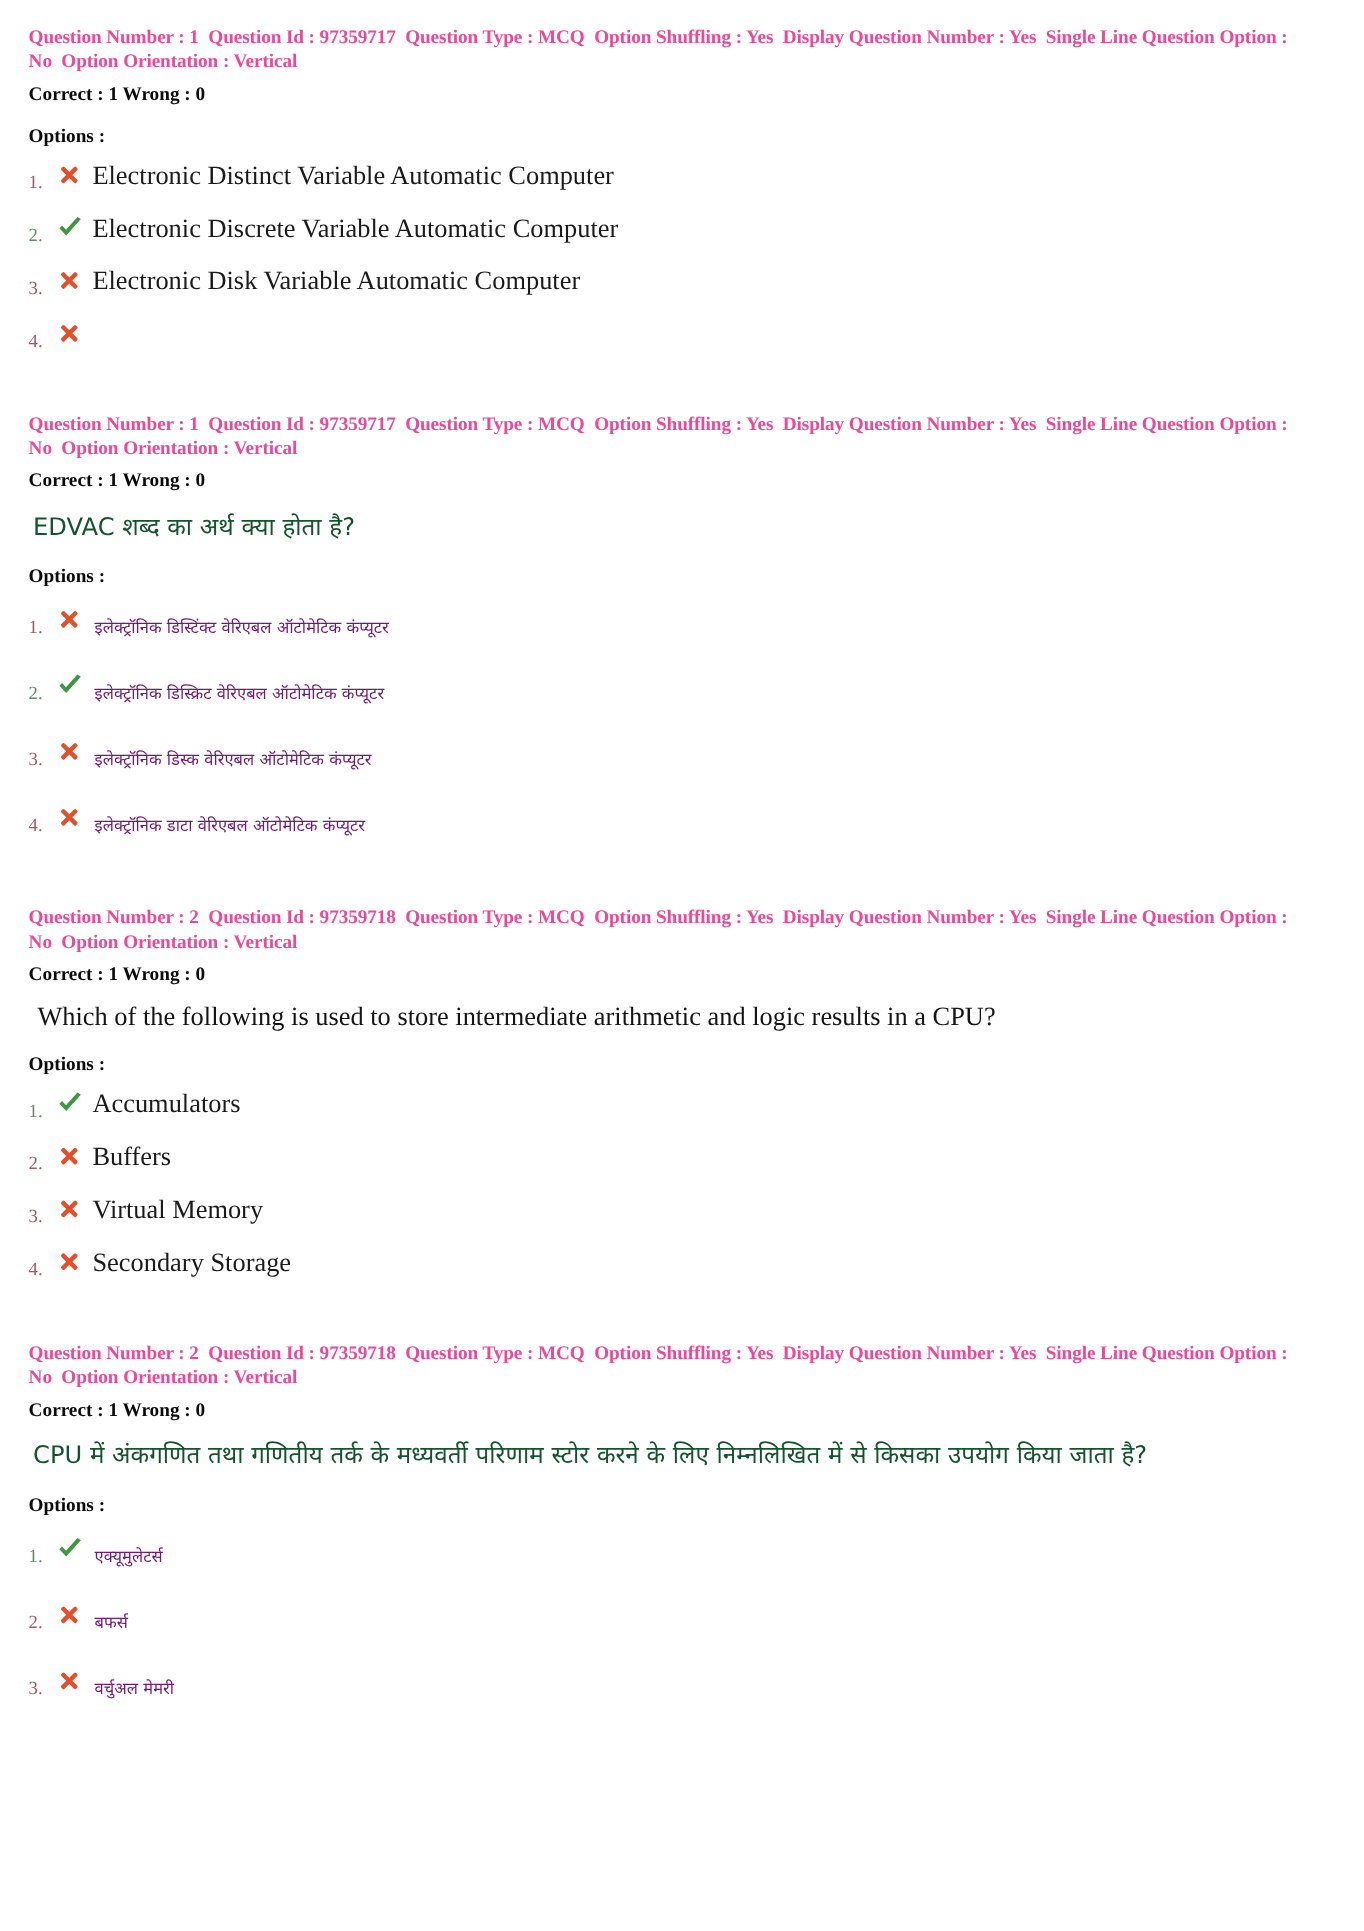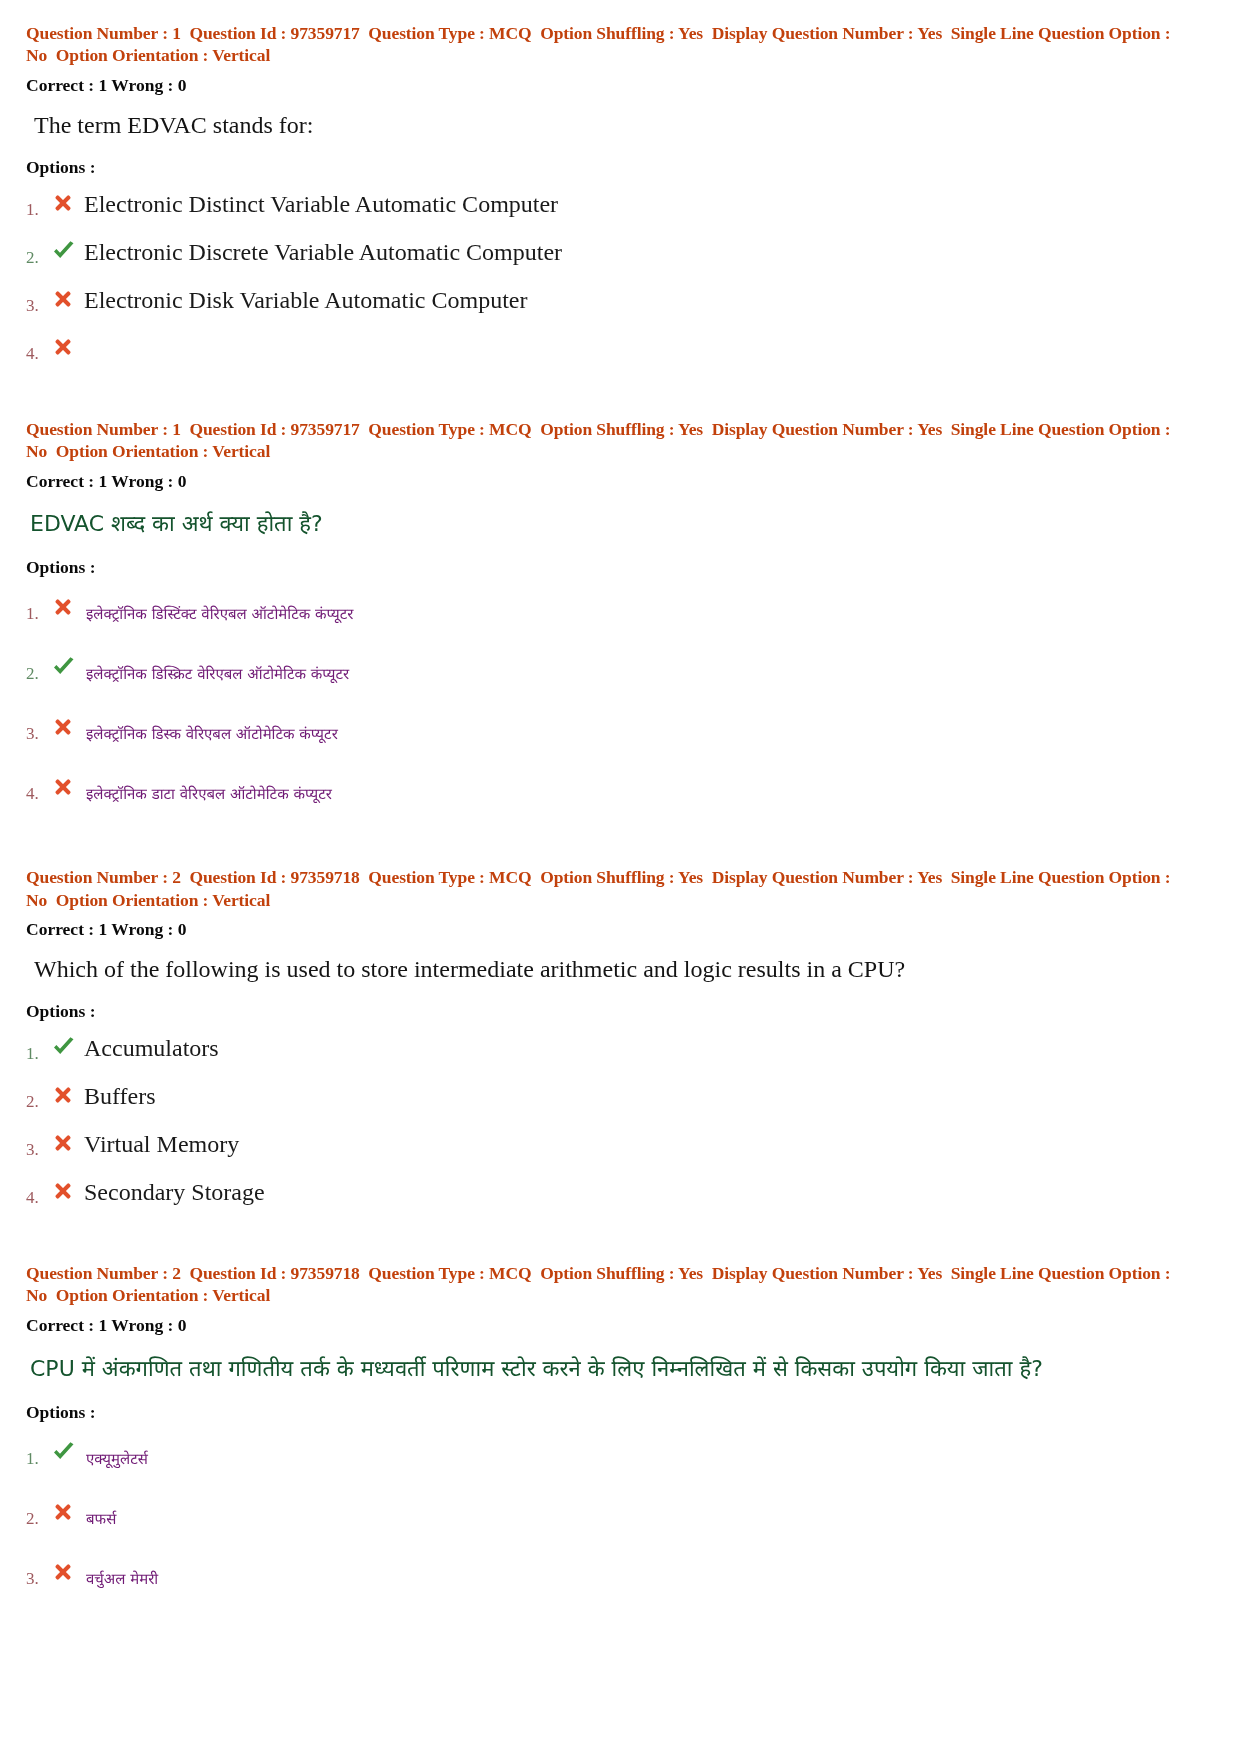--- a/index.html
+++ b/index.html
@@ -22,21 +22,21 @@
   }
   .qblock {
     margin-bottom: 0;
   }
   .meta {
     font-family: "Liberation Serif", "DejaVu Serif", serif;
     font-weight: bold;
     font-size: 17.5px;
     line-height: 1.28;
     letter-spacing: -0.1px;
-    color: #c2410c;
+    color: #ec4899;
     max-width: 1190px;
   }
   .meta .seg { white-space: nowrap; }
   .scoreline {
     font-weight: bold;
     font-size: 17.5px;
     line-height: 1.3;
     margin-top: 7px;
     color: #0a0a0a;
   }
@@ -114,21 +114,20 @@
   .gap-lg { height: 40px; }
 </style>
 </head>
 <body>
 
 <div class="page">
   <div id="blocks-root">
       <div class="qblock">
         <div class="meta"><span class="seg">Question Number : 1</span>&nbsp;&nbsp;<span class="seg">Question Id : 97359717</span>&nbsp;&nbsp;<span class="seg">Question Type : MCQ</span>&nbsp;&nbsp;<span class="seg">Option Shuffling : Yes</span>&nbsp;&nbsp;<span class="seg">Display Question Number : Yes</span>&nbsp;&nbsp;<span>Single Line Question Option : No</span>&nbsp;&nbsp;<span class="seg">Option Orientation : Vertical</span></div>
         <div class="scoreline">Correct : 1  Wrong : 0</div>
-        <div class="qtext-en">The term EDVAC stands for:</div>
         <div class="options-label">Options :</div>
         <ul class="opts">
           <li class="opt">
             <span class="opt-num wrong">1.</span>
             <span class="mark">
               <svg width="22" height="22" viewBox="0 0 22 22" aria-hidden="true">
                 <g fill="#e2502b">
                   <rect x="9" y="1.5" width="4" height="19" rx="1.4" transform="rotate(45 11 11)"></rect>
                   <rect x="9" y="1.5" width="4" height="19" rx="1.4" transform="rotate(-45 11 11)"></rect>
                 </g>

